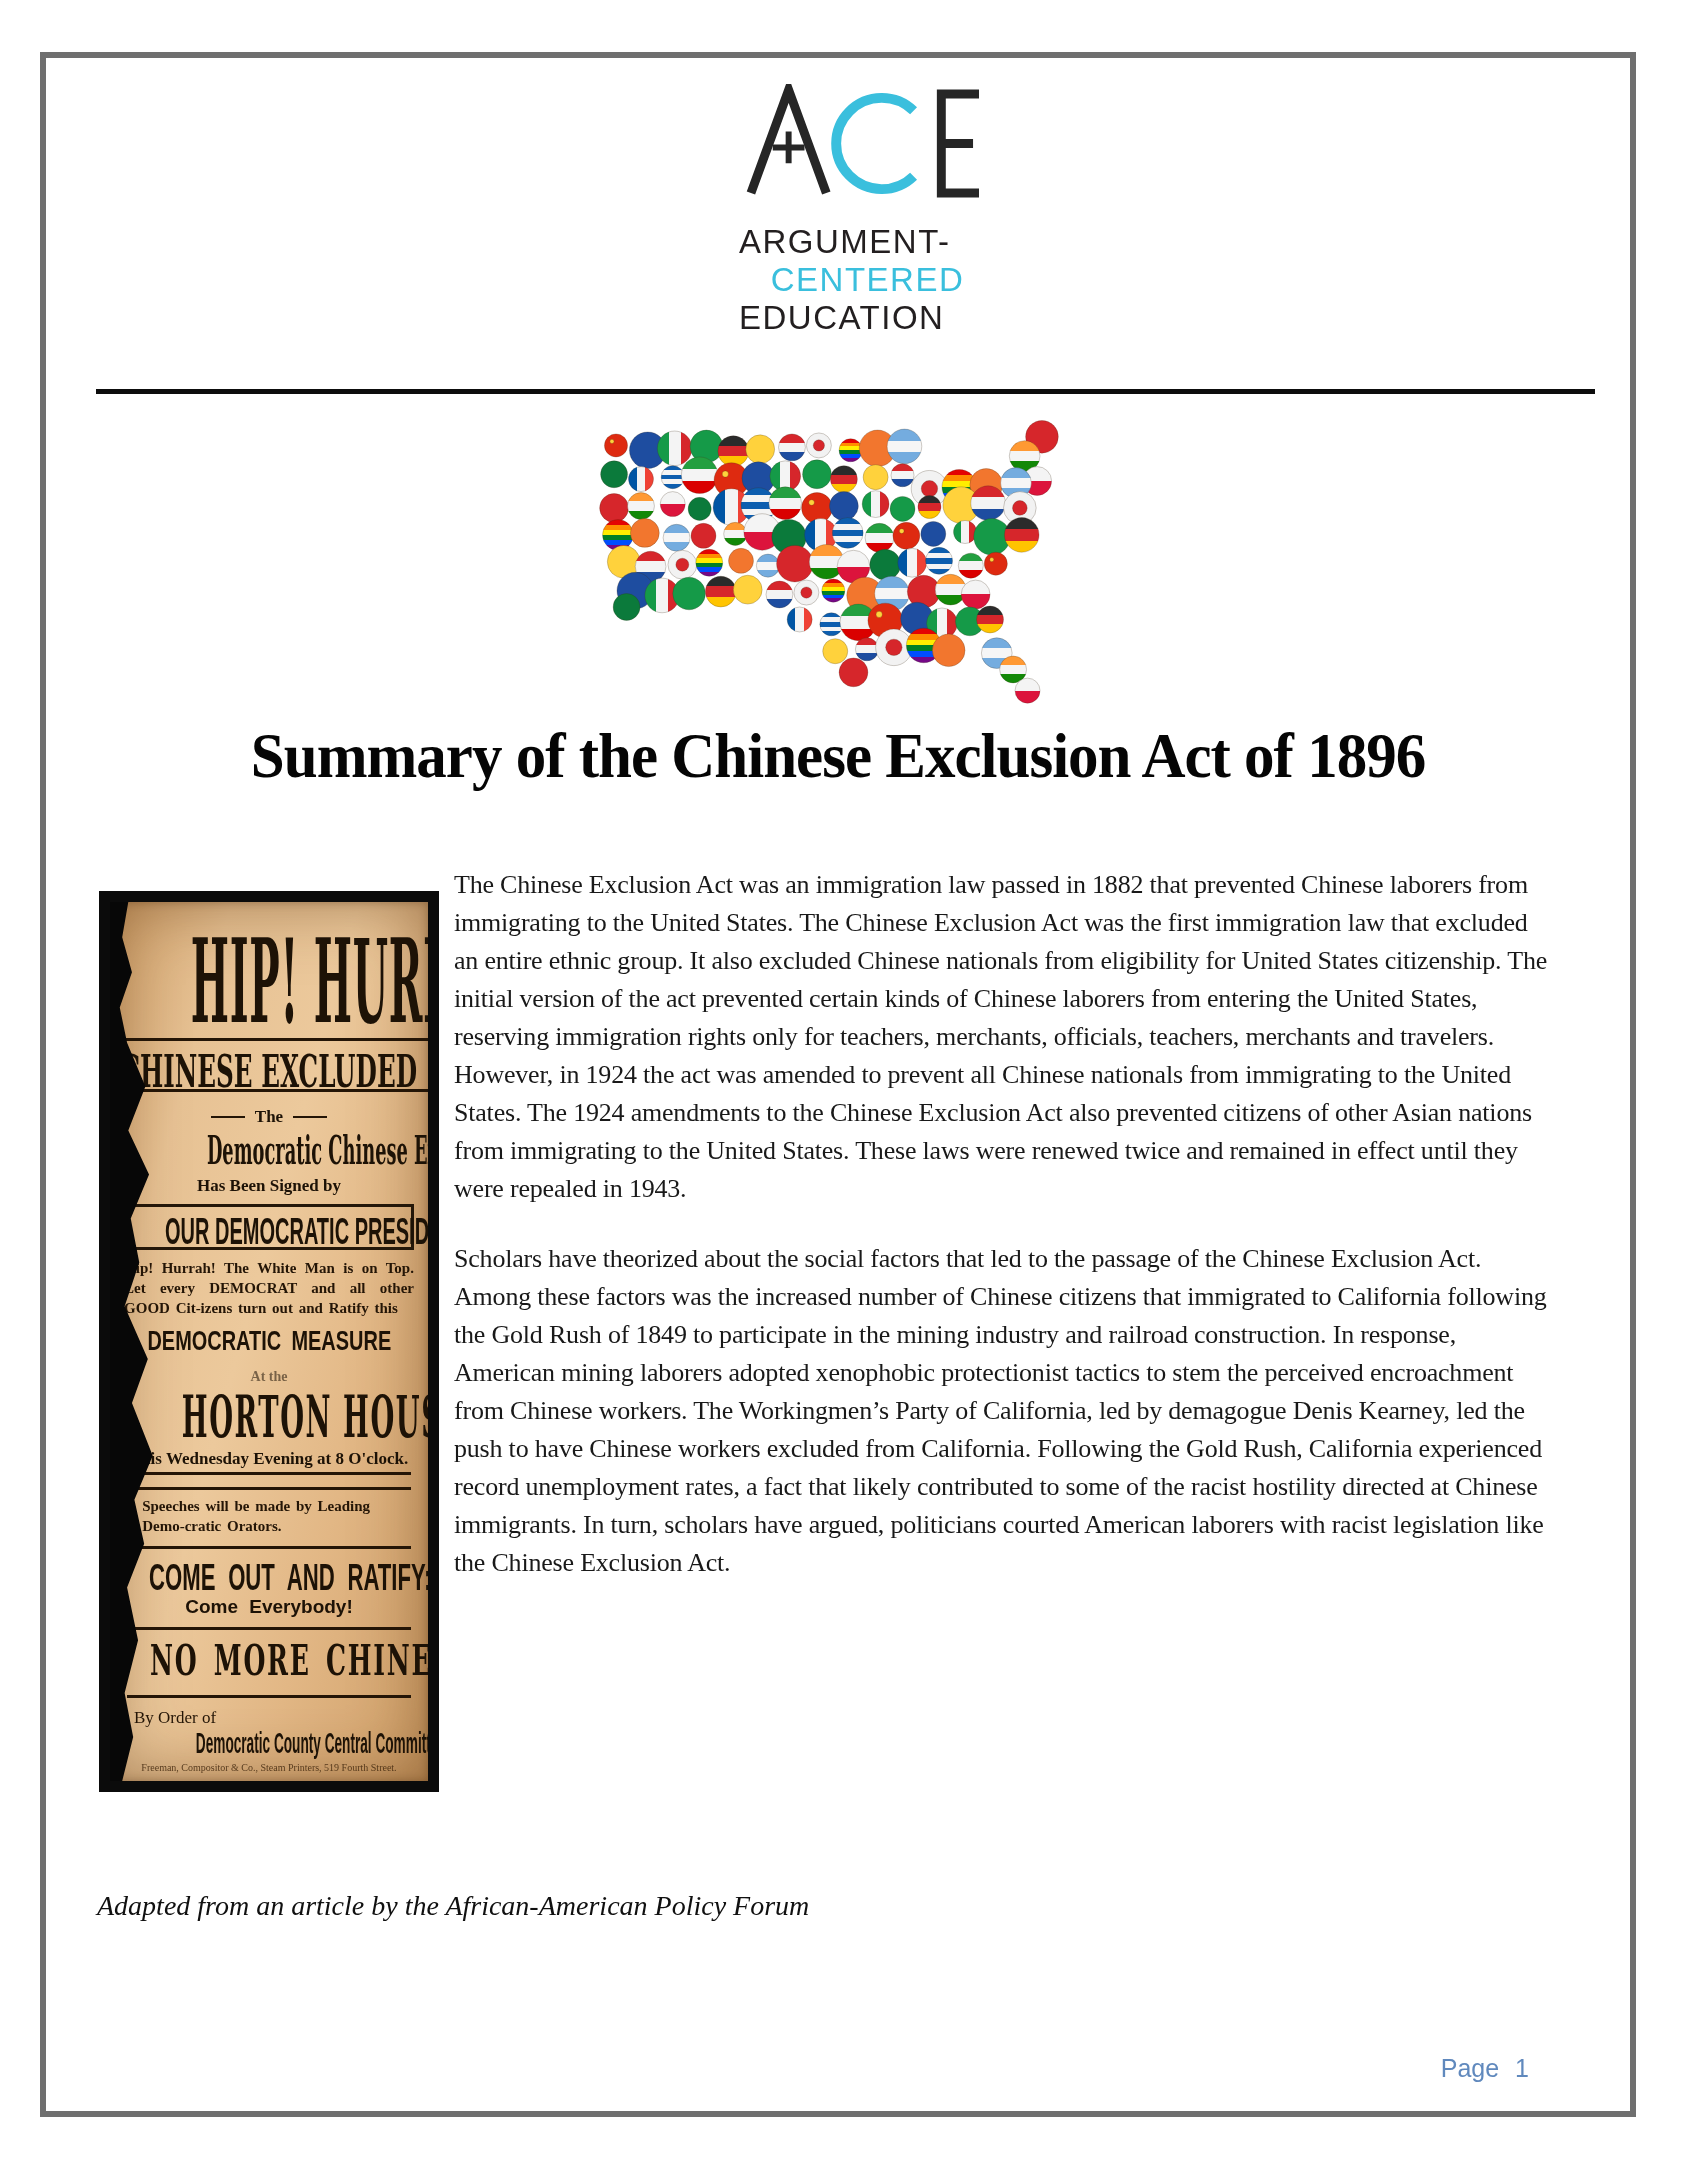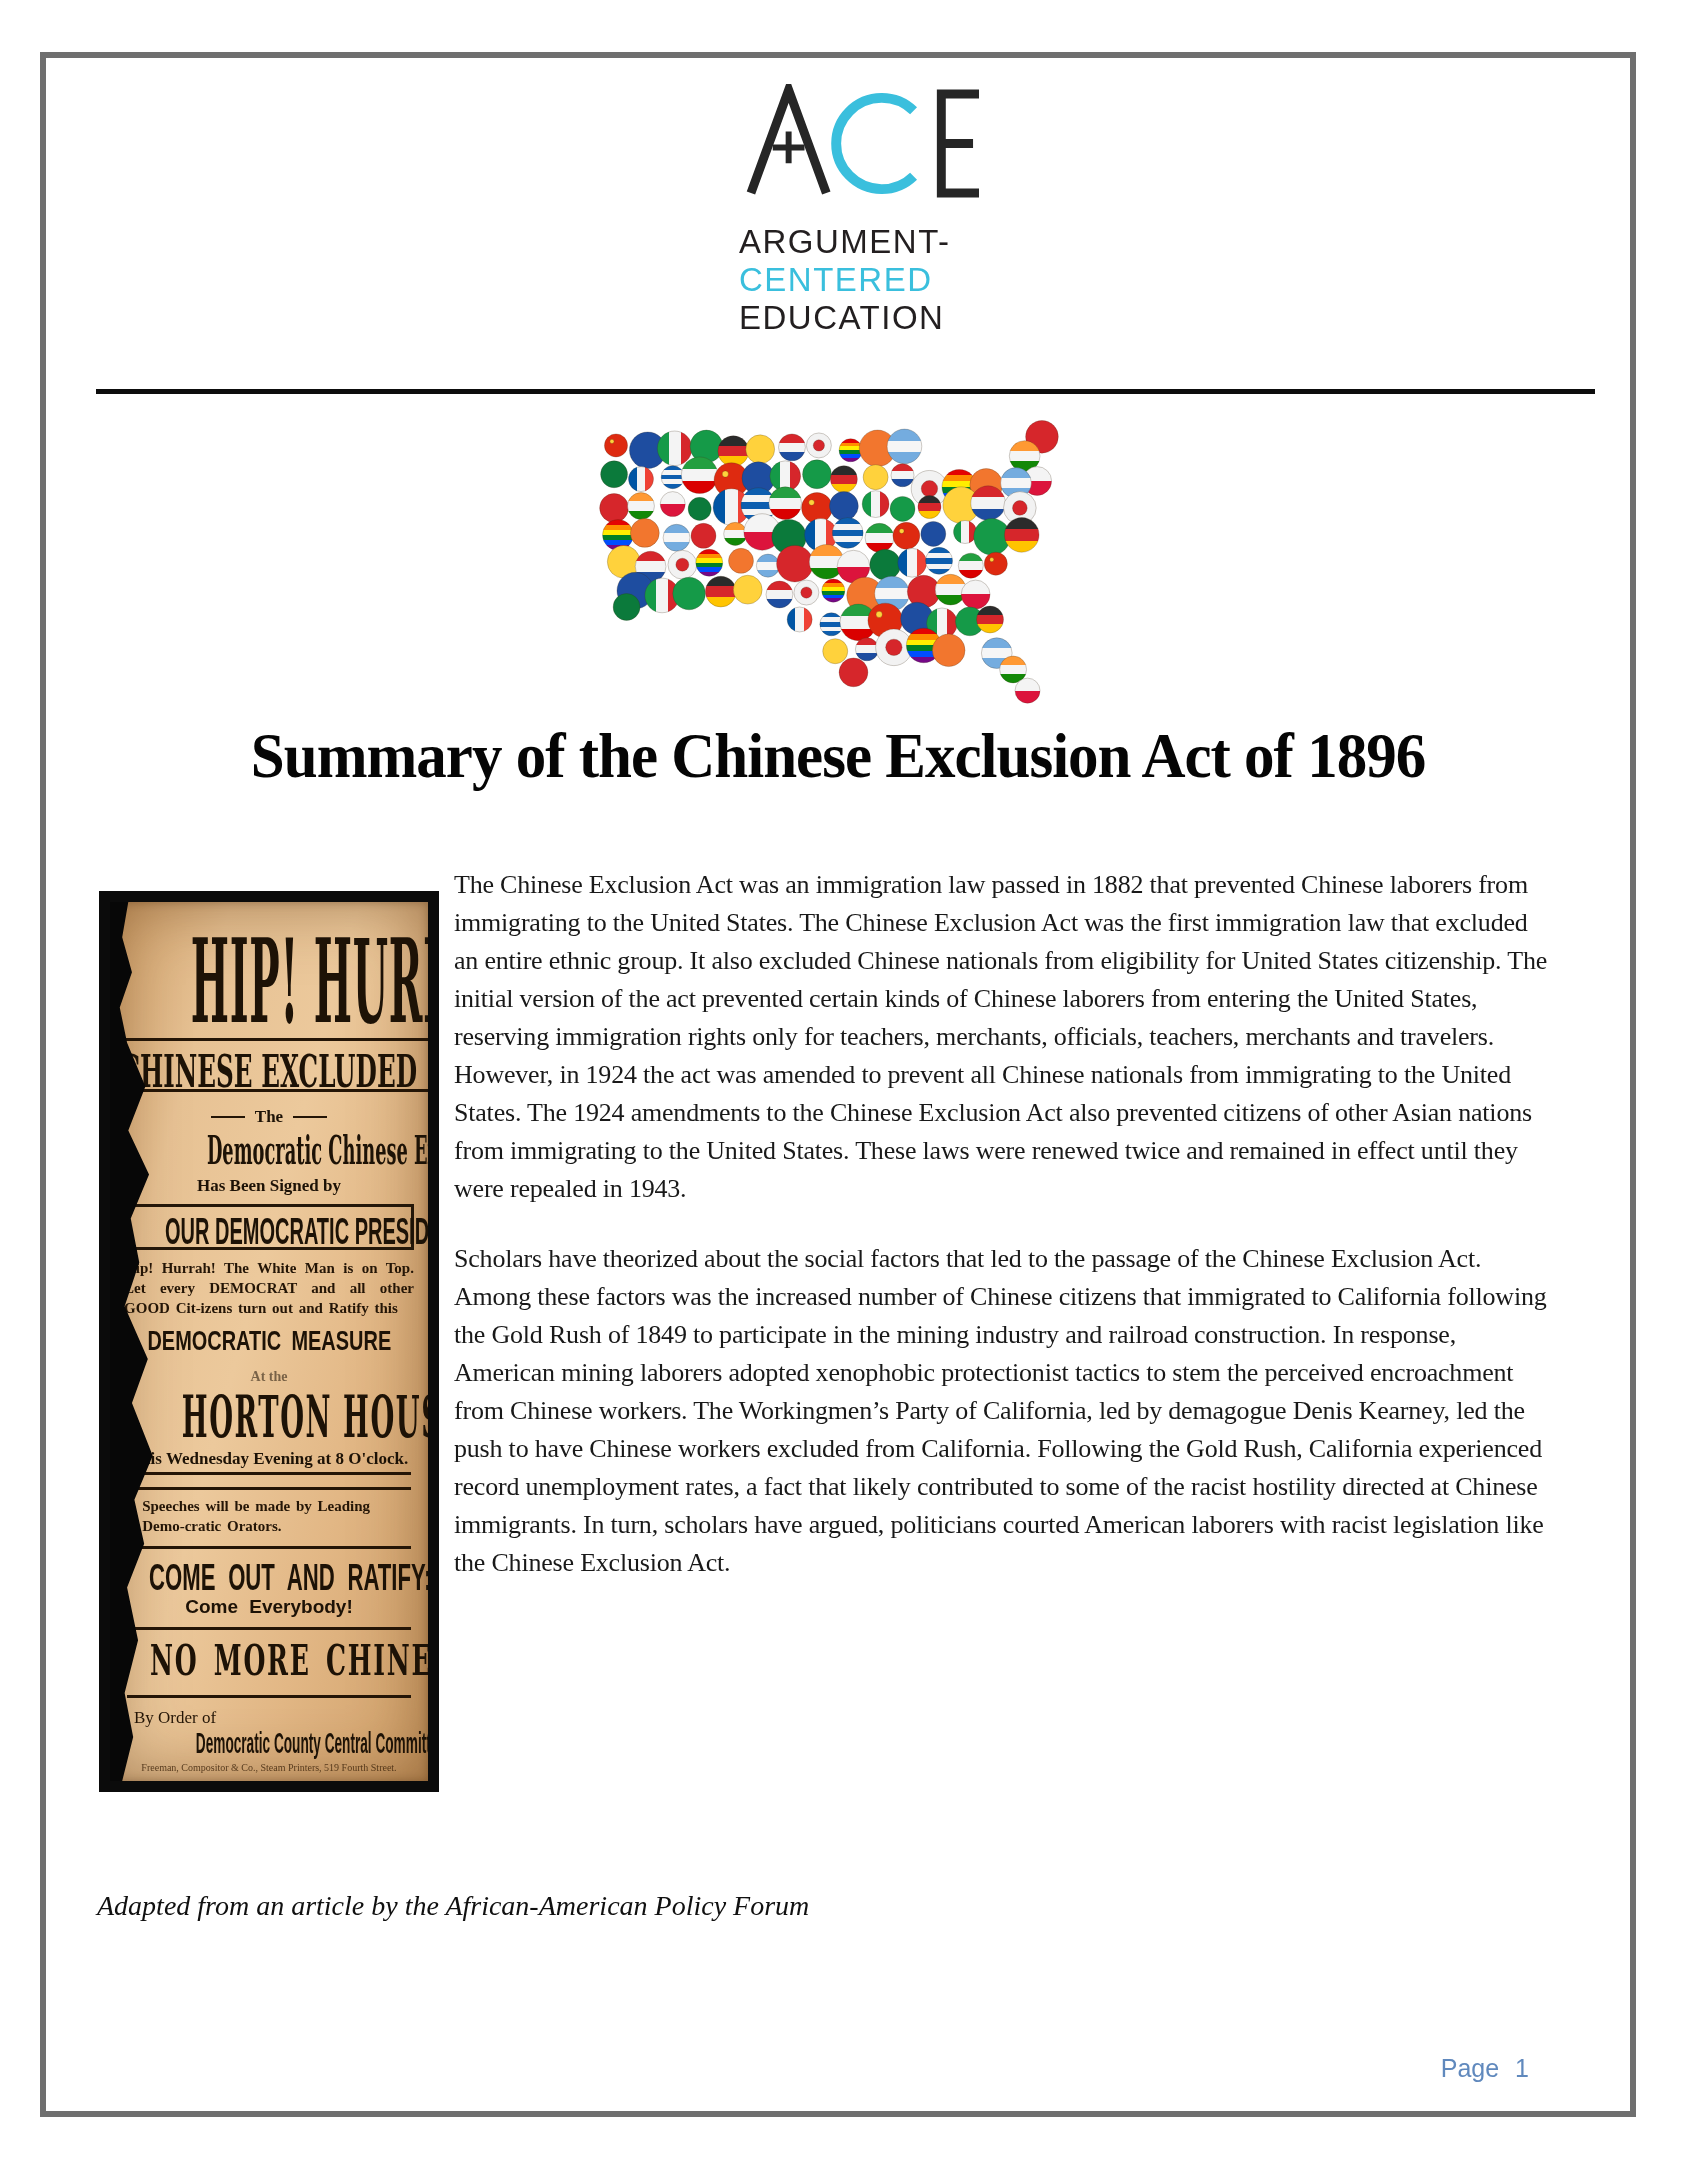--- a/index.html
+++ b/index.html
@@ -3,21 +3,21 @@
 <meta charset="utf-8">
 <style>
   html,body{margin:0;padding:0;background:#ffffff;}
   body{width:1683px;height:2178px;position:relative;font-family:"Liberation Serif",serif;-webkit-font-smoothing:antialiased;}
   .page{position:absolute;left:40px;top:52px;width:1596px;height:2065px;box-sizing:border-box;border:6px solid #6f6f6f;background:#fff;overflow:hidden;}
 
   
   .logo{position:absolute;left:693px;top:26px;width:257px;}
   .logo svg{display:block;}
   .wordmark{margin-top:22px;font-family:"Liberation Sans",sans-serif;font-size:33px;line-height:38px;letter-spacing:1.5px;color:#231f20;font-weight:400;}
-  .wordmark .cyan{color:#3ABFDD;}
+  .wordmark .cyan{color:#3ABFDD;text-align:center;}
 
   
   .topline{position:absolute;left:50px;top:331px;width:1499px;height:5px;background:#0d0d0d;}
 
   
   .flagmap{position:absolute;left:545px;top:341px;width:500px;height:315px;}
   .flagmap svg{width:100%;height:100%;display:block;}
 
   
   .title{position:absolute;left:0;top:661px;width:100%;text-align:center;font-family:"Liberation Serif",serif;font-weight:700;font-size:61px;letter-spacing:-1px;color:#050505;transform:scaleY(1.05);transform-origin:50% 0;}

